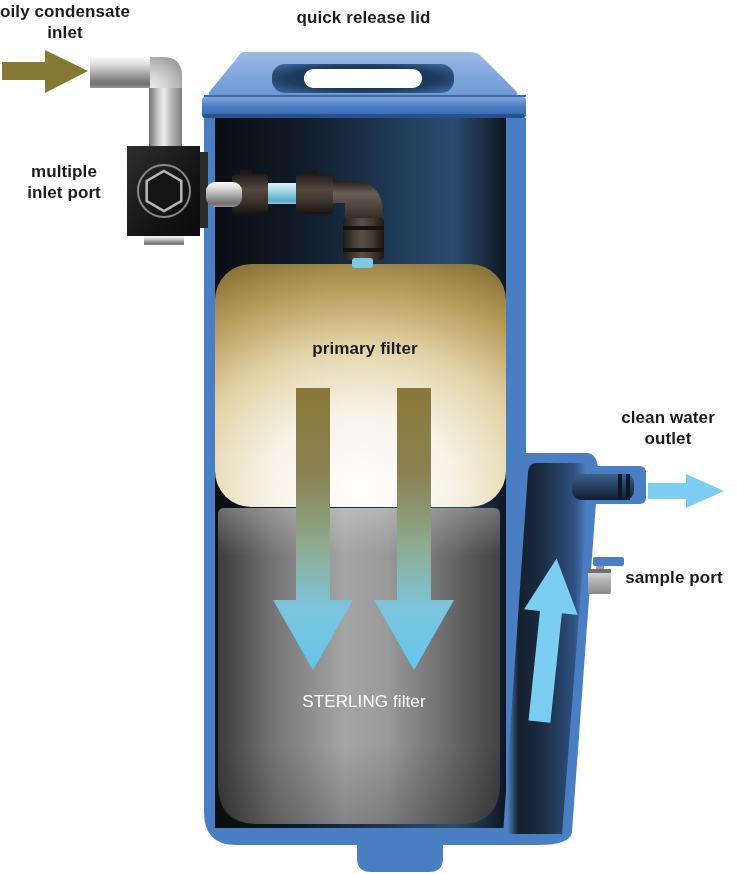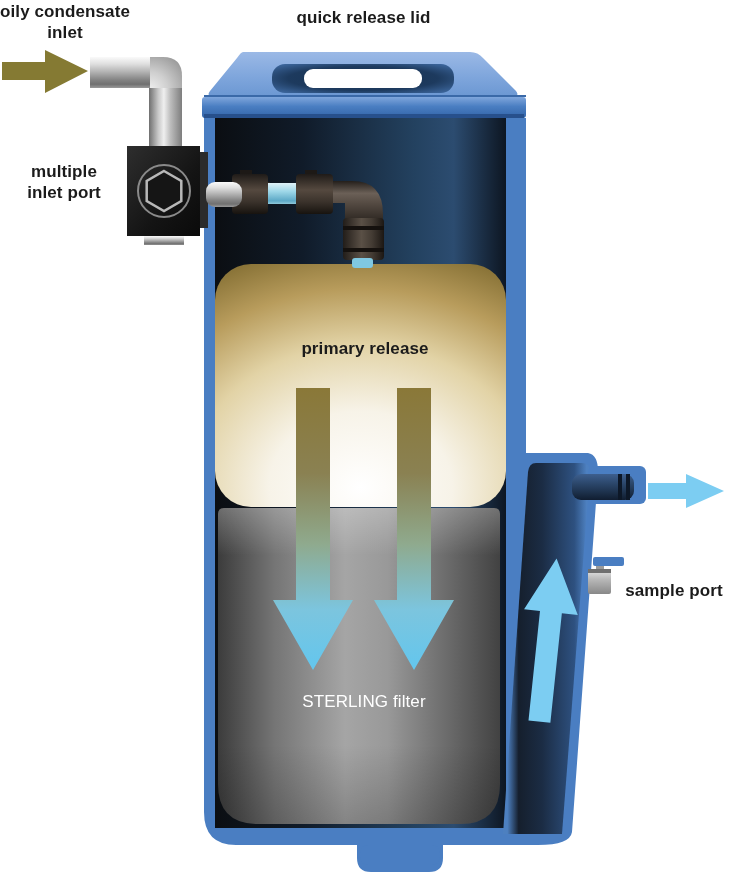--- a/index.html
+++ b/index.html
@@ -218,17 +218,18 @@
     <circle cx="164" cy="191" r="26" fill="none" stroke="#8a8a8a" stroke-width="2"></circle>
     <polygon points="164,171 181.3,181 181.3,201 164,211 146.7,201 146.7,181" fill="#151515" stroke="#b8b8b8" stroke-width="2.5"></polygon>
   </g>
 
   <polygon points="2,62 45,62 45,50 88,71 45,93 45,80 2,80" fill="#857a33"></polygon>
 </svg>
 
 <div class="lbl" style="left:266px;top:8px;width:195px;">quick release lid</div>
 <div class="lbl" style="left:0px;top:2px;width:130px;">oily condensate inlet</div>
 <div class="lbl" style="left:14px;top:162px;width:100px;">multiple inlet port</div>
-<div class="lbl" style="left:285px;top:339px;width:160px;">primary release</div>
-<div class="lbl" style="left:614px;top:581px;width:120px;">sample port</div>
+<div class="lbl" style="left:285px;top:339px;width:160px;">primary filter</div>
+<div class="lbl" style="left:613px;top:408px;width:110px;">clean water outlet</div>
+<div class="lbl" style="left:614px;top:568px;width:120px;">sample port</div>
 <div class="lbl white" style="left:284px;top:692px;width:160px;">STERLING filter</div>
 
 </div>
 
 </body></html>

